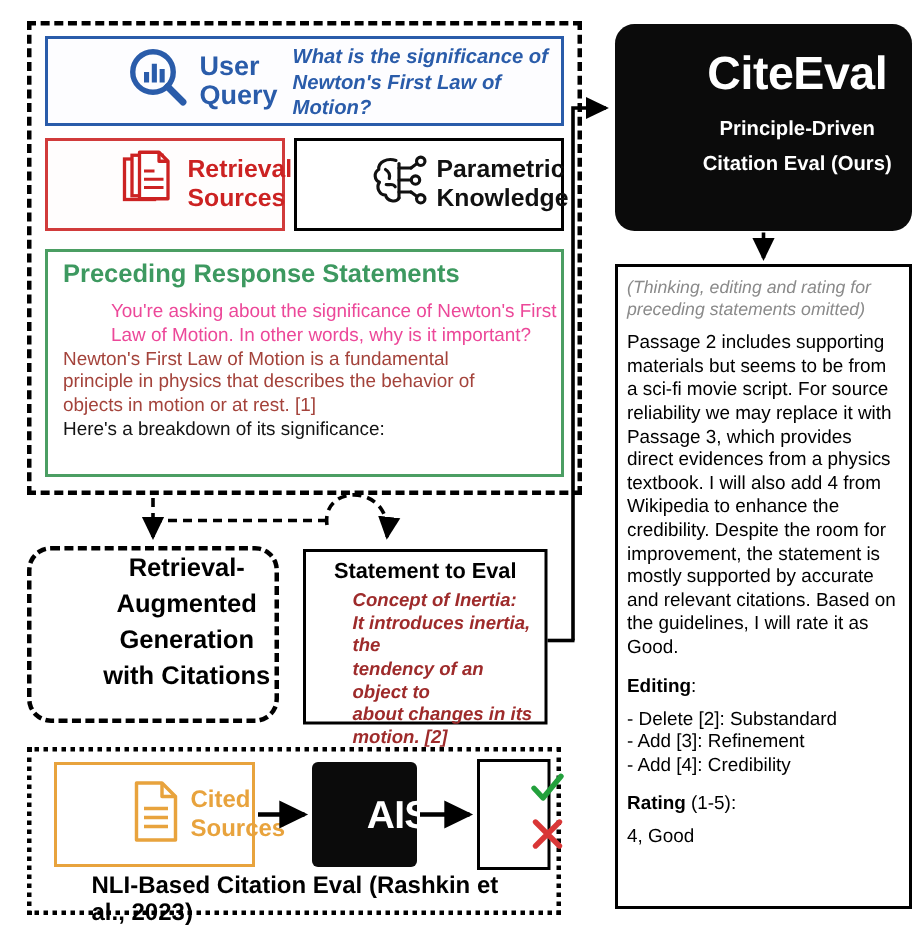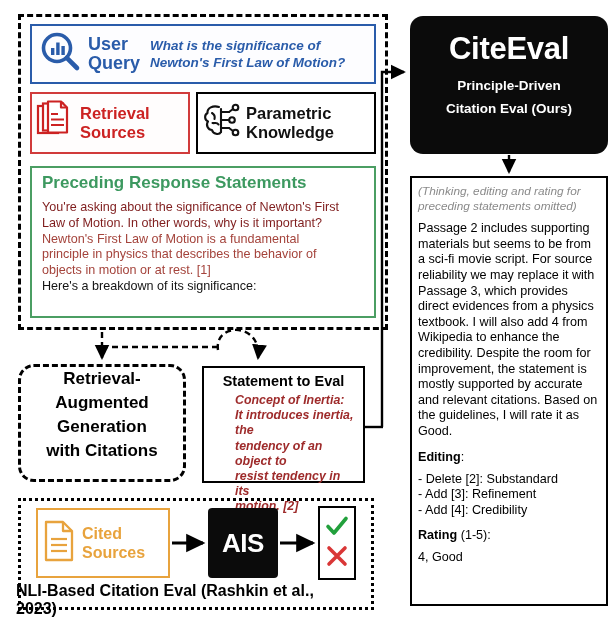--- a/index.html
+++ b/index.html
@@ -11,21 +11,21 @@
     font-family: "Liberation Sans", sans-serif;
     -webkit-font-smoothing: antialiased;
   }
   #canvas {
     position: relative;
     width: 612px;
     height: 619px;
     overflow: hidden;
     background: #ffffff;
   }
-  .abs { position: absolute; box-sizing: border-box; }
+  .abs { position: absolute; box-sizing: border-box; padding-left: 45px; }
 
   
   #inputs-group {
     left: 18px; top: 14px; width: 370px; height: 316px;
     border: 3px dashed #000;
   }
 
   
   #user-query-box {
     left: 30px; top: 24px; width: 346px; height: 60px;
@@ -74,21 +74,21 @@
     left: 30px; top: 166px; width: 346px; height: 152px;
     border: 2px solid #4b9e63;
     background: #ffffff;
     padding: 4px 0 4px 10px;
   }
   #preceding-title {
     color: #3d9960; font-weight: bold; font-size: 17px;
     line-height: 22px; margin-bottom: 6px;
   }
   .pr-line { font-size: 12.6px; line-height: 15.8px; }
-  .pr-blue { color: #7f1d1d; }
+  .pr-blue { color: #ec4899; margin-left: 32px; }
   .pr-red  { color: #a4433b; }
   .pr-black{ color: #141414; }
 
   
   #citeeval-box {
     left: 410px; top: 16px; width: 198px; height: 138px;
     background: #0b0b0b; border-radius: 13px;
     color: #fff; text-align: center;
   }
   #citeeval-title {
@@ -286,21 +286,21 @@
       <div>with Citations</div>
     </div>
   </div>
 
   <div class="abs" id="statement-box">
     <div id="statement-title">Statement to Eval</div>
     <div id="statement-text">
       <div>Concept of Inertia:</div>
       <div>It introduces inertia, the</div>
       <div>tendency of an object to</div>
-      <div>resist tendency in its</div>
+      <div>about changes in its</div>
       <div>motion. [2]</div>
     </div>
   </div>
 
   <div class="abs" id="nli-group"></div>
 
   <div class="abs" id="cited-box">
     <div class="cs-icon">
       <svg width="34" height="42" viewBox="0 0 34 42">
         <path d="M3 2 h17 l9 9 v29 h-26 z" fill="#fff" stroke="#e8a33d" stroke-width="2.3" stroke-linejoin="round"></path>

